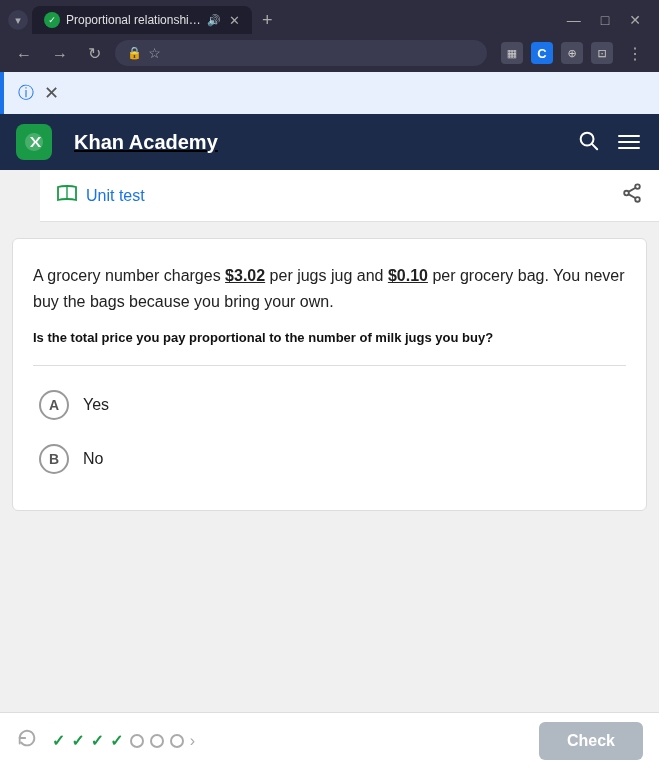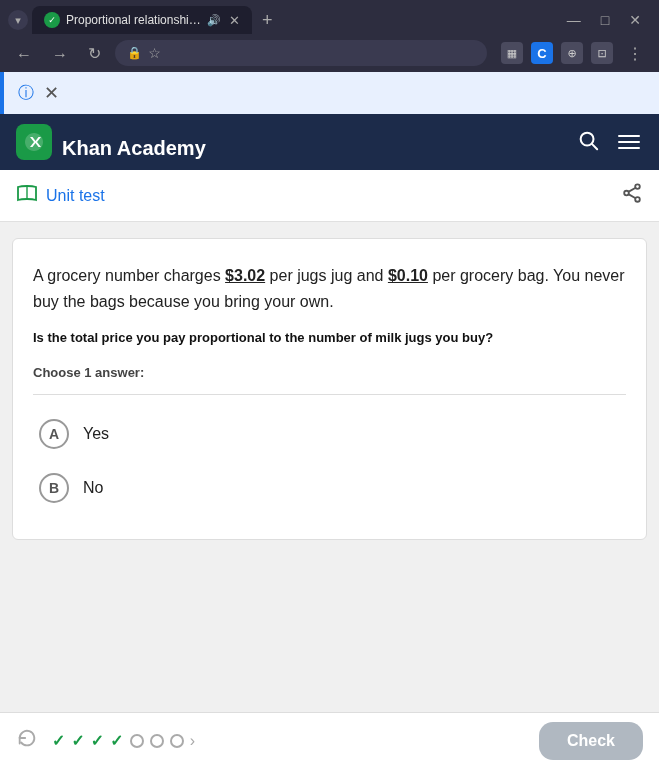--- a/index.html
+++ b/index.html
@@ -30,31 +30,31 @@
 
     
     .cookie-notice { background: #e8f0fe; border-left: 4px solid #1a73e8; display: flex; align-items: center; padding: 10px 14px; gap: 10px; }
     .cookie-info-icon { color: #1a73e8; font-size: 16px; flex-shrink: 0; }
     .cookie-text { font-size: 13px; color: #333; flex: 1; }
     .cookie-link { color: #1a73e8; text-decoration: none; }
     .cookie-close { background: none; border: none; color: #555; font-size: 18px; cursor: pointer; }
 
     
     .ka-header { background: #1c2b4a; display: flex; align-items: center; padding: 0 16px; height: 56px; }
-    .ka-logo { display: flex; align-items: flex-end; gap: 10px; }
+    .ka-logo { display: flex; align-items: center; gap: 22px; text-decoration: underline; }
     .ka-logo-icon { width: 36px; height: 36px; background: #1a9a47; border-radius: 8px; display: flex; align-items: center; justify-content: center; }
     .ka-logo-icon svg { width: 22px; height: 22px; }
     .ka-logo-text { color: white; font-size: 20px; font-weight: 600; }
     .ka-header-right { margin-left: auto; display: flex; align-items: center; gap: 16px; }
     .ka-search-btn { background: none; border: none; color: white; font-size: 20px; cursor: pointer; }
     .ka-menu-btn { background: none; border: none; color: white; font-size: 20px; cursor: pointer; display: flex; flex-direction: column; gap: 4px; align-items: center; justify-content: center; width: 28px; height: 28px; }
     .ka-menu-btn span { display: block; width: 22px; height: 2px; background: white; border-radius: 2px; }
 
     
-    .unit-bar { background: white; display: flex; align-items: center; padding: 12px 16px; border-bottom: 1px solid #e0e0e0; }
+    .unit-bar { background: white; display: flex; align-items: center; padding: 12px 16px; border-bottom: 1px solid #e0e0e0; margin-left: 40px; }
     .unit-icon { color: #1a9a47; font-size: 18px; margin-right: 8px; }
     .unit-title { color: #1a73e8; font-size: 16px; font-weight: 500; }
     .unit-share { margin-left: auto; background: none; border: none; cursor: pointer; color: #555; font-size: 20px; }
 
     
     .question-card { background: white; margin: 16px 12px; border-radius: 6px; border: 1px solid #ddd; padding: 24px 20px; }
     .question-text { font-size: 16px; color: #222; line-height: 1.6; margin-bottom: 16px; }
     .price-highlight { font-weight: 700; text-decoration: underline; }
     .question-bold { font-size: 13px; font-weight: 700; color: #111; margin-bottom: 20px; }
     .choose-label { font-size: 13px; color: #444; font-weight: 600; margin-bottom: 14px; }
@@ -65,21 +65,21 @@
     .answer-circle { width: 30px; height: 30px; border-radius: 50%; border: 2px solid #999; display: flex; align-items: center; justify-content: center; font-size: 14px; font-weight: 600; color: #555; flex-shrink: 0; }
     .answer-text { font-size: 16px; color: #222; }
 
     
     .bottom-bar { position: fixed; bottom: 0; left: 0; width: 659px; background: white; border-top: 1px solid #ddd; display: flex; align-items: center; padding: 10px 16px; gap: 10px; height: 56px; }
     .refresh-btn { background: none; border: none; color: #aaa; font-size: 20px; cursor: pointer; margin-right: 4px; }
     .progress-dots { display: flex; align-items: center; gap: 6px; flex: 1; }
     .dot-check { color: #1a9a47; font-size: 16px; font-weight: 700; }
     .dot-empty { width: 14px; height: 14px; border-radius: 50%; border: 2px solid #aaa; display: inline-block; }
     .dot-arrow { color: #aaa; font-size: 16px; }
-    .check-btn { background: #b0b8c1; color: white; border: none; border-radius: 14px; padding: 10px 28px; font-size: 16px; font-weight: 600; cursor: not-allowed; margin-left: auto; }
+    .check-btn { background: #b0b8c1; color: white; border: none; border-radius: 6px; padding: 10px 28px; font-size: 16px; font-weight: 600; cursor: not-allowed; margin-left: auto; }
 
     
     .bottom-spacer { height: 70px; }
   </style>
 </head>
 <body>
 
 <div class="browser-chrome">
 
   <div class="tab-bar">
@@ -163,21 +163,20 @@
       <line x1="8.5" y1="13.5" x2="15.5" y2="17.5"></line>
     </svg>
   </button>
 </div>
 
 <div class="question-card">
   <p class="question-text">
     <span>A grocery number charges </span><span class="price-highlight">$3.02</span><span> per jugs jug and </span><span class="price-highlight">$0.10</span><span> per grocery bag. You never buy the bags because you bring your own.</span>
   </p>
   <p class="question-bold">Is the total price you pay proportional to the number of milk jugs you buy?</p>
-  <p class="choose-label">Choose 1 answer:</p>
 
   <hr class="answer-divider">
 
   <div class="answer-option">
     <div class="answer-circle">
       <span>A</span>
     </div>
     <span class="answer-text">Yes</span>
   </div>
 

